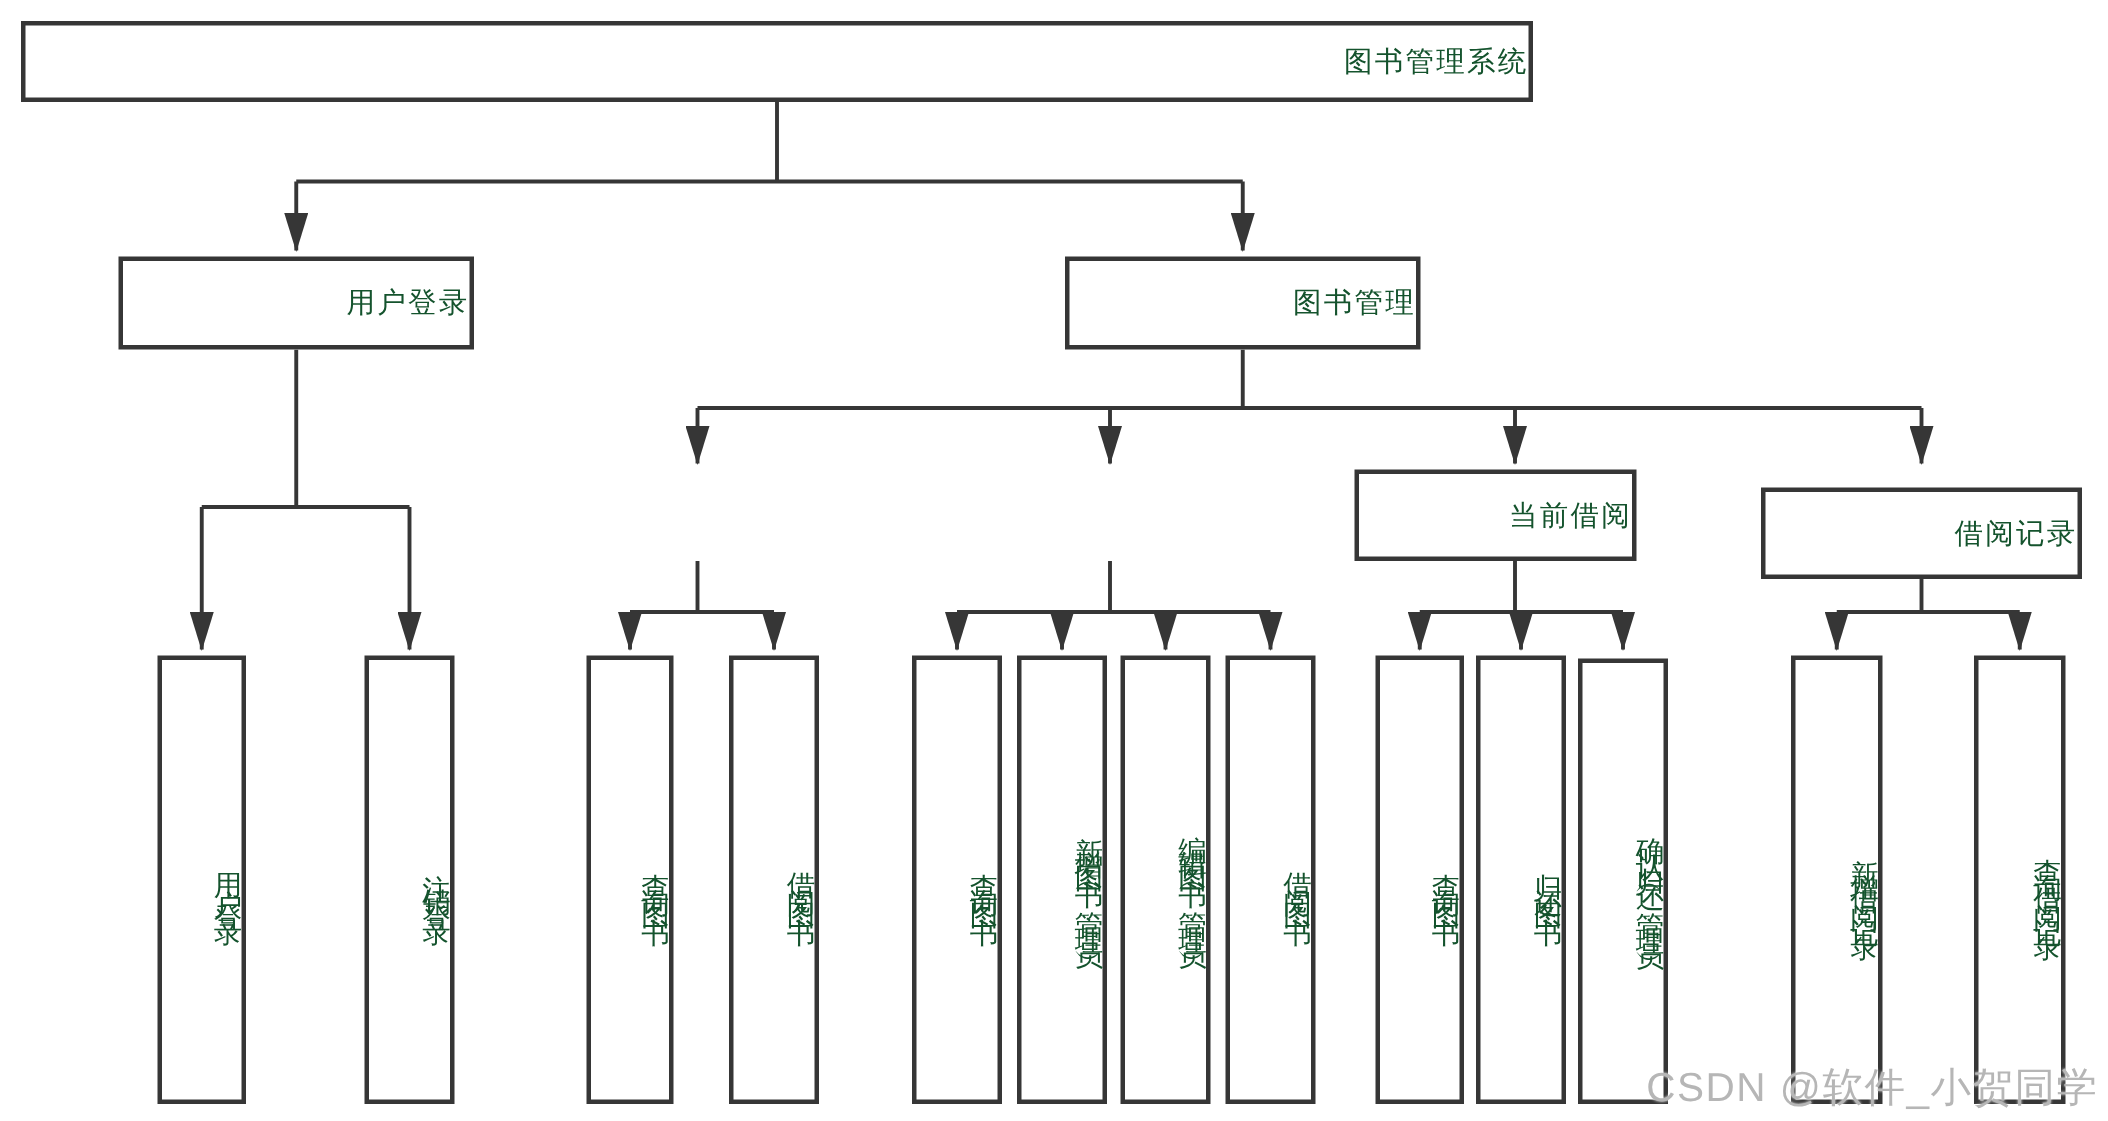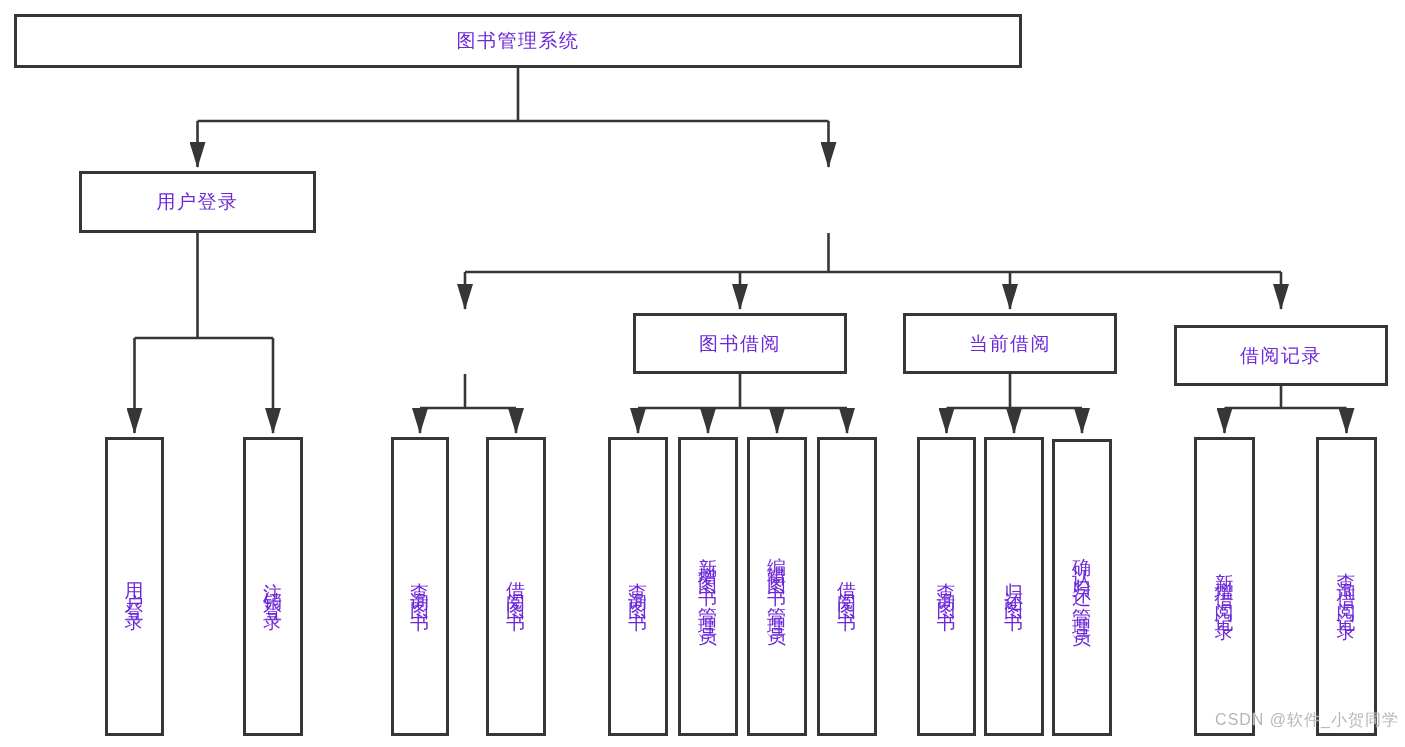--- a/index.html
+++ b/index.html
@@ -23,43 +23,43 @@
     height: 747px;
     pointer-events: none;
   }
   .box {
     position: absolute;
     box-sizing: border-box;
     background: #ffffff;
     border: 3px solid #363636;
     display: flex;
     align-items: center;
-    justify-content: center;
-    color: #6d28d9;
+    justify-content: flex-end;
+    color: #14532d;
     z-index: 2;
   }
   .box .hlabel {
     font-size: 19px;
     letter-spacing: 1.5px;
     white-space: nowrap;
   }
   .box .vlabel {
     display: block;
     writing-mode: vertical-rl;
     text-orientation: mixed;
     font-size: 19px;
     letter-spacing: 10px;
     line-height: 1;
     white-space: nowrap;
   }
   .watermark {
     position: absolute;
     right: 6px;
-    bottom: 16px;
-    font-size: 16px;
+    bottom: 4px;
+    font-size: 27px;
     color: #b6b6b6;
     letter-spacing: 1px;
     z-index: 5;
     text-shadow: 0 0 2px #ffffff;
     white-space: nowrap;
   }
 </style>
 </head>
 <body>
 
@@ -115,25 +115,25 @@
     </g>
   </svg>
 
   <div class="box" style="left:14px; top:14px; width:1008px; height:54px;">
     <span class="hlabel">图书管理系统</span>
   </div>
 
   <div class="box" style="left:79px; top:171px; width:237px; height:62px;">
     <span class="hlabel">用户登录</span>
   </div>
+  <div class="box" style="left:710px; top:171px; width:237px; height:62px;">
+    <span class="hlabel">图书管理</span>
+  </div>
 
-  <div class="box" style="left:633px; top:313px; width:214px; height:61px;">
-    <span class="hlabel">图书借阅</span>
-  </div>
-  <div class="box" style="left:903px; top:313px; width:214px; height:61px;">
+  <div class="box" style="left:903px; top:313px; width:188px; height:61px;">
     <span class="hlabel">当前借阅</span>
   </div>
   <div class="box" style="left:1174px; top:313px; width:214px; height:61px;margin-top:12px;">
     <span class="hlabel">借阅记录</span>
   </div>
 
   <div class="box" style="left:105px; top:437px; width:59px; height:299px;">
     <span class="vlabel">用户登录</span>
   </div>
   <div class="box" style="left:243px; top:437px; width:60px; height:299px;">

